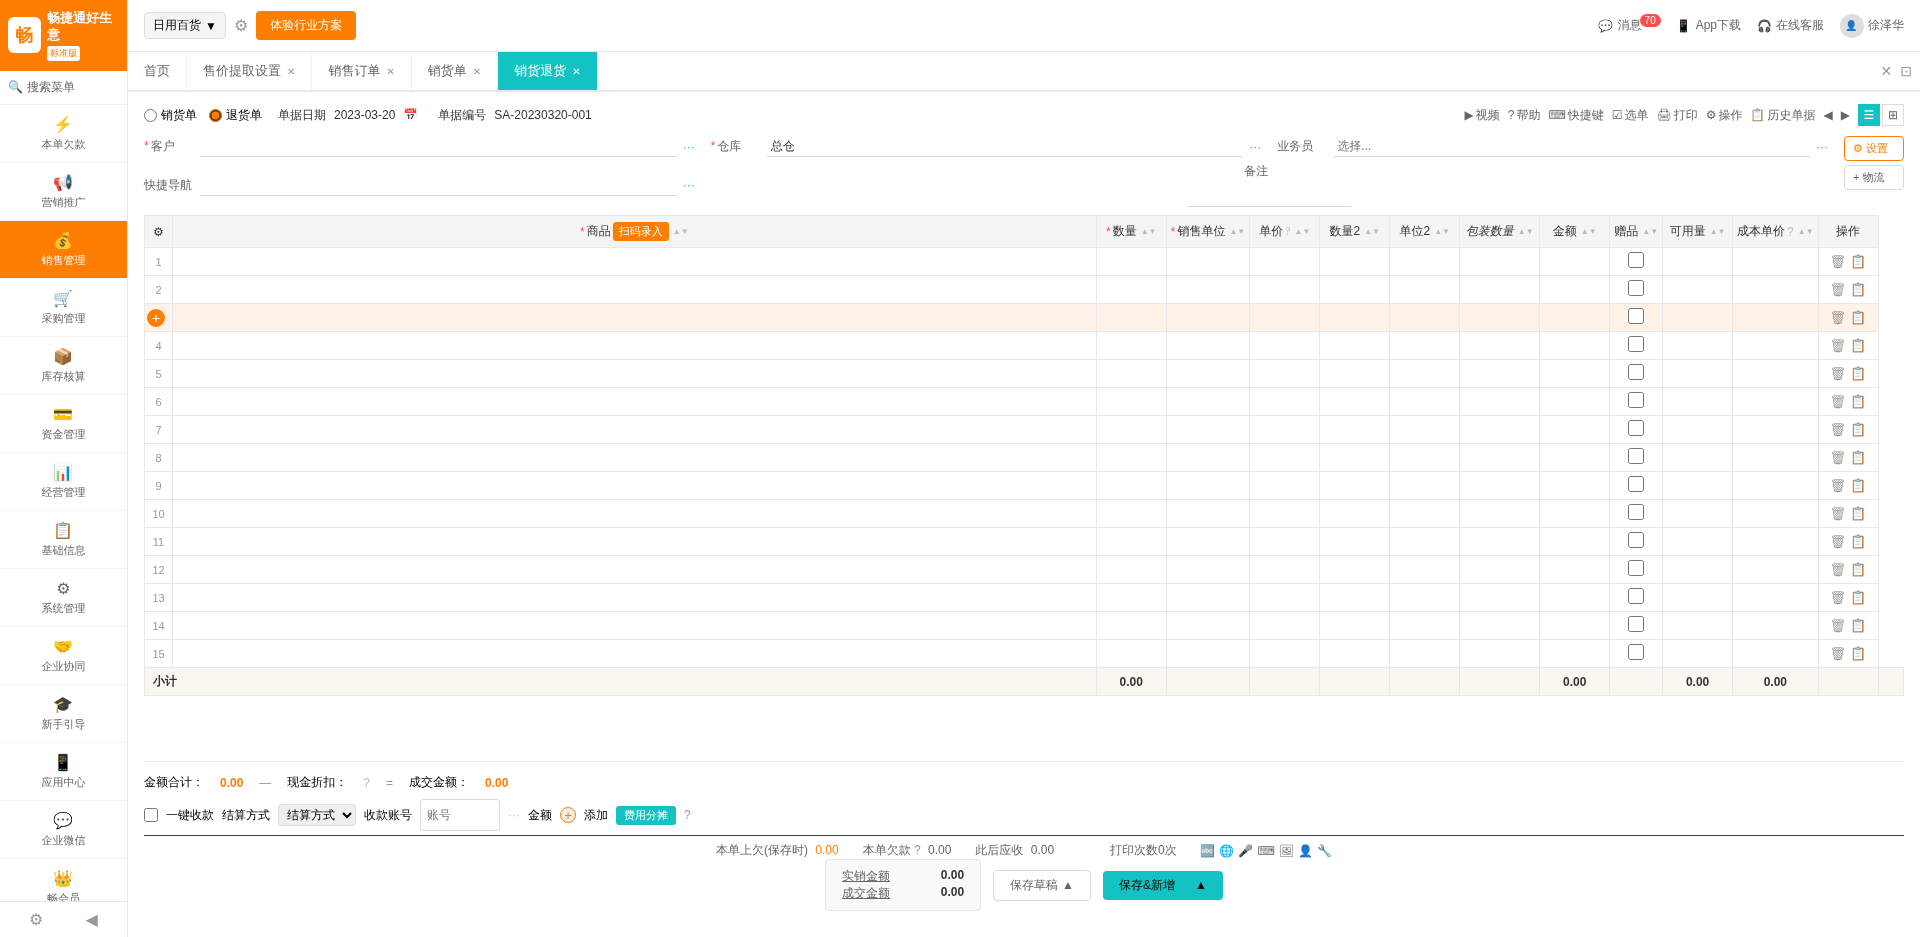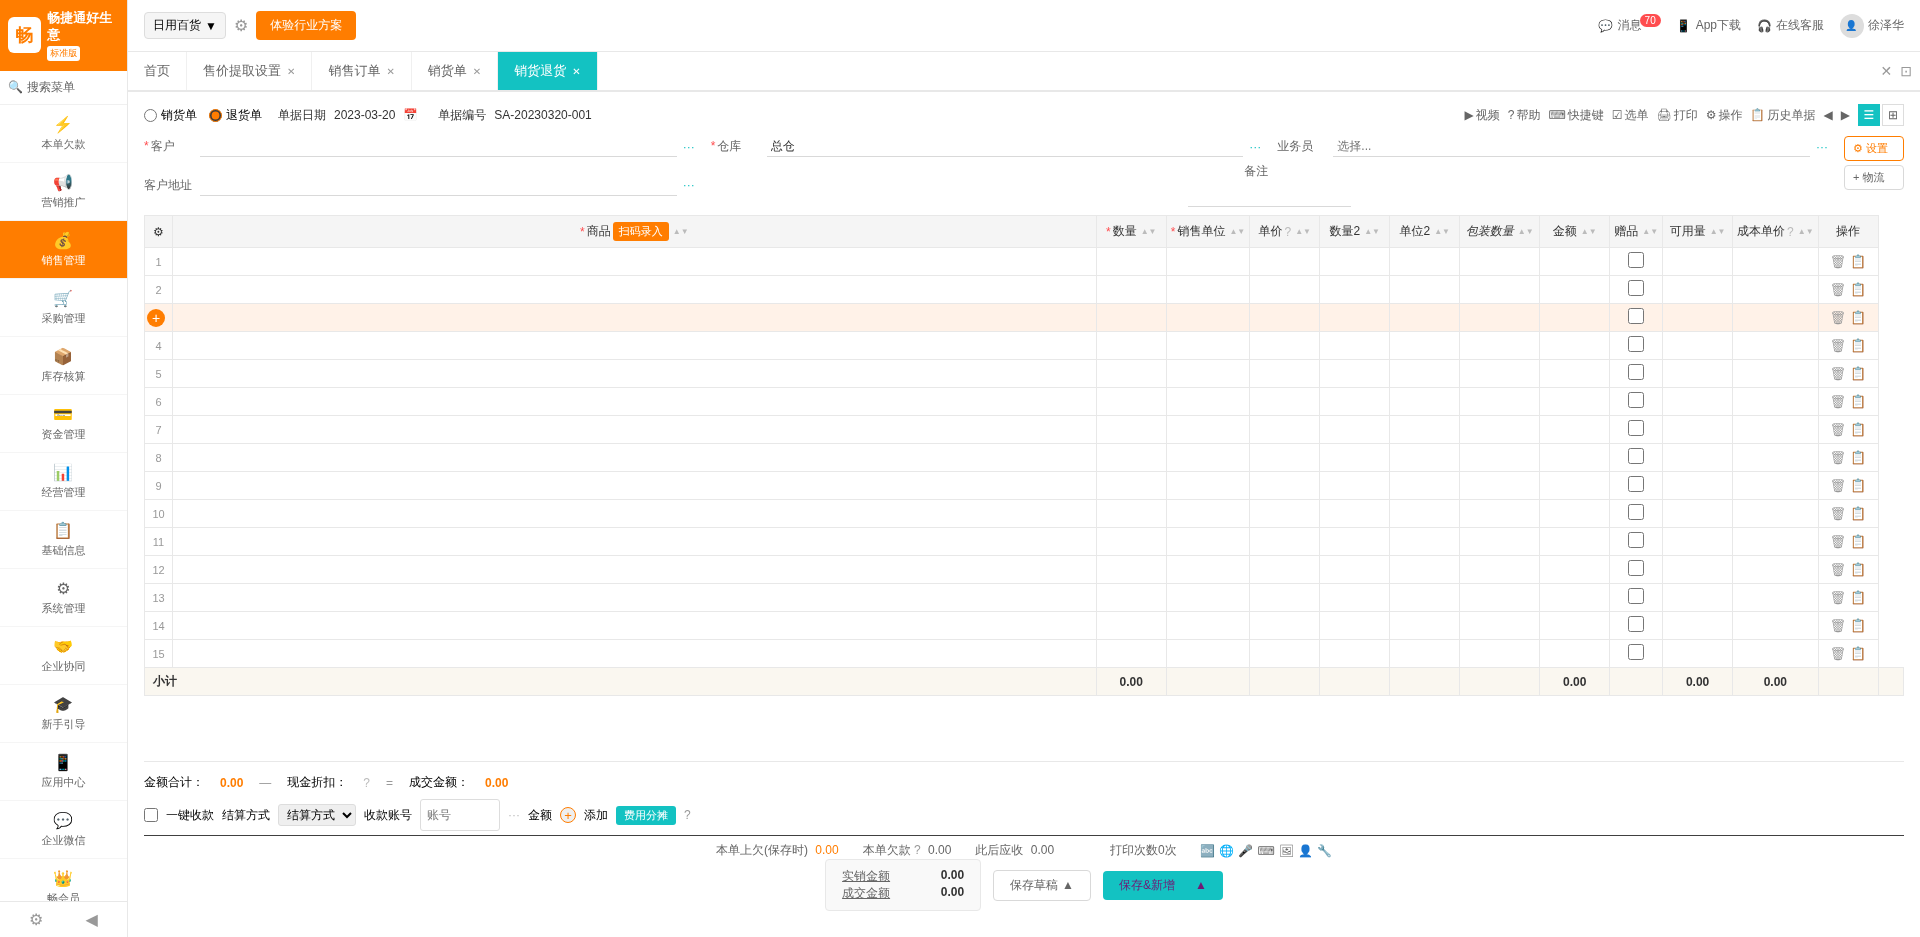--- a/index.html
+++ b/index.html
@@ -81,21 +81,21 @@
     .checkbox-cell { width: 16px; height: 16px; }
     
     .form-footer { border-top: 1px solid #e8e8e8; padding: 8px 0; background: #fff; }
     .footer-row1 { display: flex; align-items: center; gap: 16px; padding: 4px 0; font-size: 12px; }
     .footer-row2 { display: flex; align-items: center; gap: 8px; padding: 4px 0; font-size: 12px; }
     .minus-icon { color: #999; }
     .eq-icon { color: #999; }
     .footer-bottom { display: flex; align-items: center; justify-content: space-between; padding: 6px 0; font-size: 12px; border-top: 1px solid #404040; flex-direction: column; }
     .footer-bottom-left { display: flex; gap: 24px; color: #666; }
     .btn-save-draft { background: #fff; border: 1px solid #d9d9d9; border-radius: 4px; padding: 6px 16px; cursor: pointer; font-size: 12px; color: #666; display: flex; align-items: center; gap: 4px; }
-    .btn-save-new { background: #13c2c2; color: #701a75; border: none; border-radius: 4px; padding: 6px 16px; cursor: pointer; font-size: 12px; display: flex; align-items: center; gap: 20px; }
+    .btn-save-new { background: #13c2c2; color: #000000; border: none; border-radius: 4px; padding: 6px 16px; cursor: pointer; font-size: 12px; display: flex; align-items: center; gap: 20px; }
     .summary-box { background: #f9f9f9; border: 1px solid #e8e8e8; border-radius: 4px; padding: 8px 16px; text-align: right; font-size: 12px; }
     .summary-row { display: flex; justify-content: space-between; gap: 24px; color: #333; }
     .summary-label { color: #666; text-decoration: underline; }
     .summary-amount { color: #333; font-weight: bold; min-width: 50px; text-align: right; }
     .fee-btn { background: #13c2c2; color: #fff; border: none; border-radius: 3px; padding: 2px 8px; font-size: 11px; cursor: pointer; }
     .add-btn-small { color: #ff7d00; cursor: pointer; font-size: 13px; border: 1px solid #ff7d00; border-radius: 50%; width: 16px; height: 16px; display: flex; align-items: center; justify-content: center; }
     .checkbox-small { width: 14px; height: 14px; }
     .help-icon { color: #999; cursor: pointer; }
   </style>
 </head>
@@ -286,21 +286,21 @@
             <span class="field-label required">仓库</span>
             <input class="field-input" type="text" value="总仓" style="">
             <span class="field-dots">···</span>
           </div>
           <div class="field-row">
             <span class="field-label">业务员</span>
             <input class="field-input" type="text" placeholder="选择..." style="">
             <span class="field-dots">···</span>
           </div>
           <div class="field-row">
-            <span class="field-label">客户地址</span>
+            <span class="field-label">快捷导航</span>
             <input class="field-input" type="text" style="">
             <span class="field-dots">···</span>
           </div>
           <div class="field-row" style="grid-column:span 2;flex-direction:column;">
             <span class="field-label">备注</span>
             <input class="field-input" type="text" style="flex: 1 1 0%;">
           </div>
         </div>
       </div>
       <div style="display:flex; flex-direction:column; gap:4px; min-width:60px;">
@@ -329,21 +329,21 @@
                 <span style="color:#ff4d4f;">*</span>数量
                 <span class="col-sort">▲▼</span>
               </div>
             </th>
             <th style="width:80px;">
               <div class="th-content">
                 <span style="color:#ff4d4f;">*</span>销售单位
                 <span class="col-sort">▲▼</span>
               </div>
             </th>
-            <th style="width:70px;">
+            <th style="width:70px;font-family:Liberation Serif, serif;">
               <div class="th-content">单价<span style="color:#bbb;">?</span>
                 <span class="col-sort">▲▼</span>
               </div>
             </th>
             <th style="width:70px;">
               <div class="th-content">数量2
                 <span class="col-sort">▲▼</span>
               </div>
             </th>
             <th style="width:70px;">

